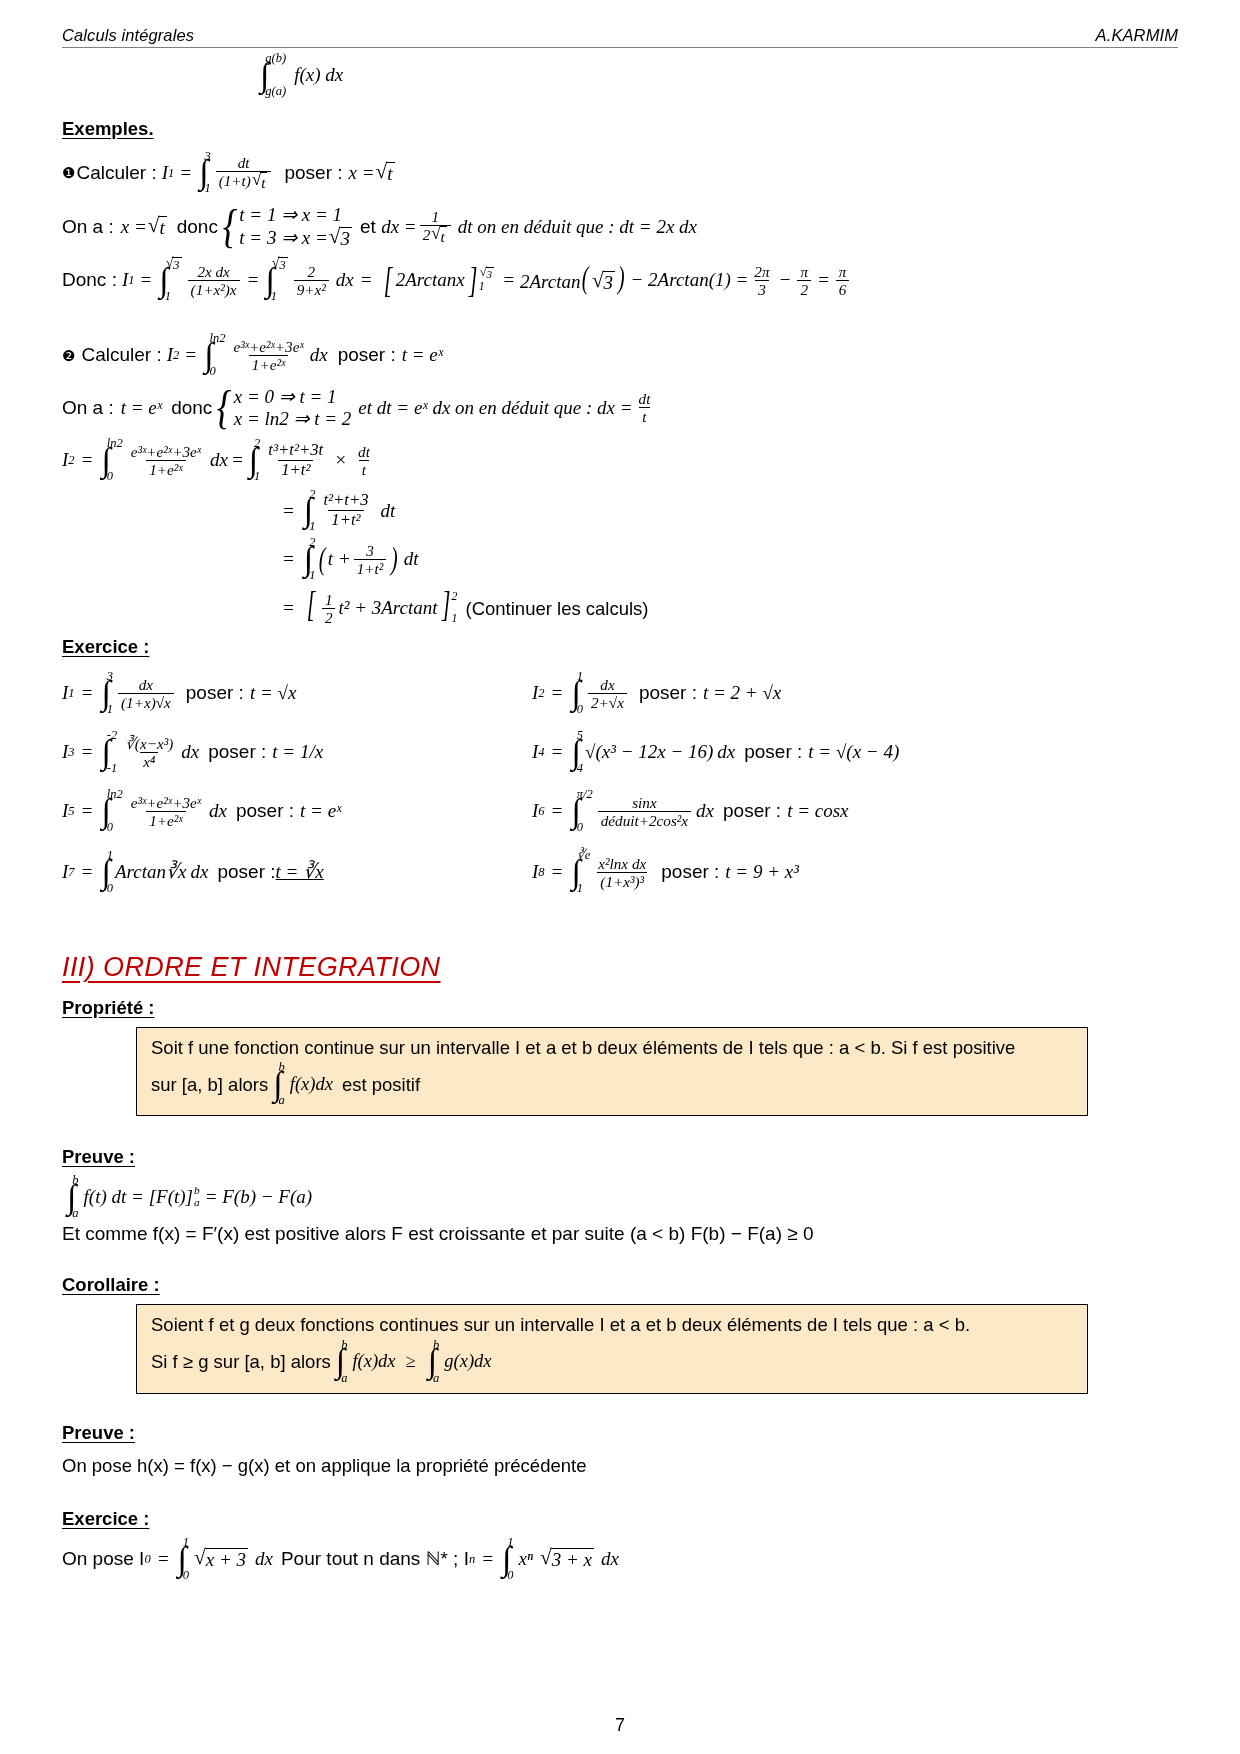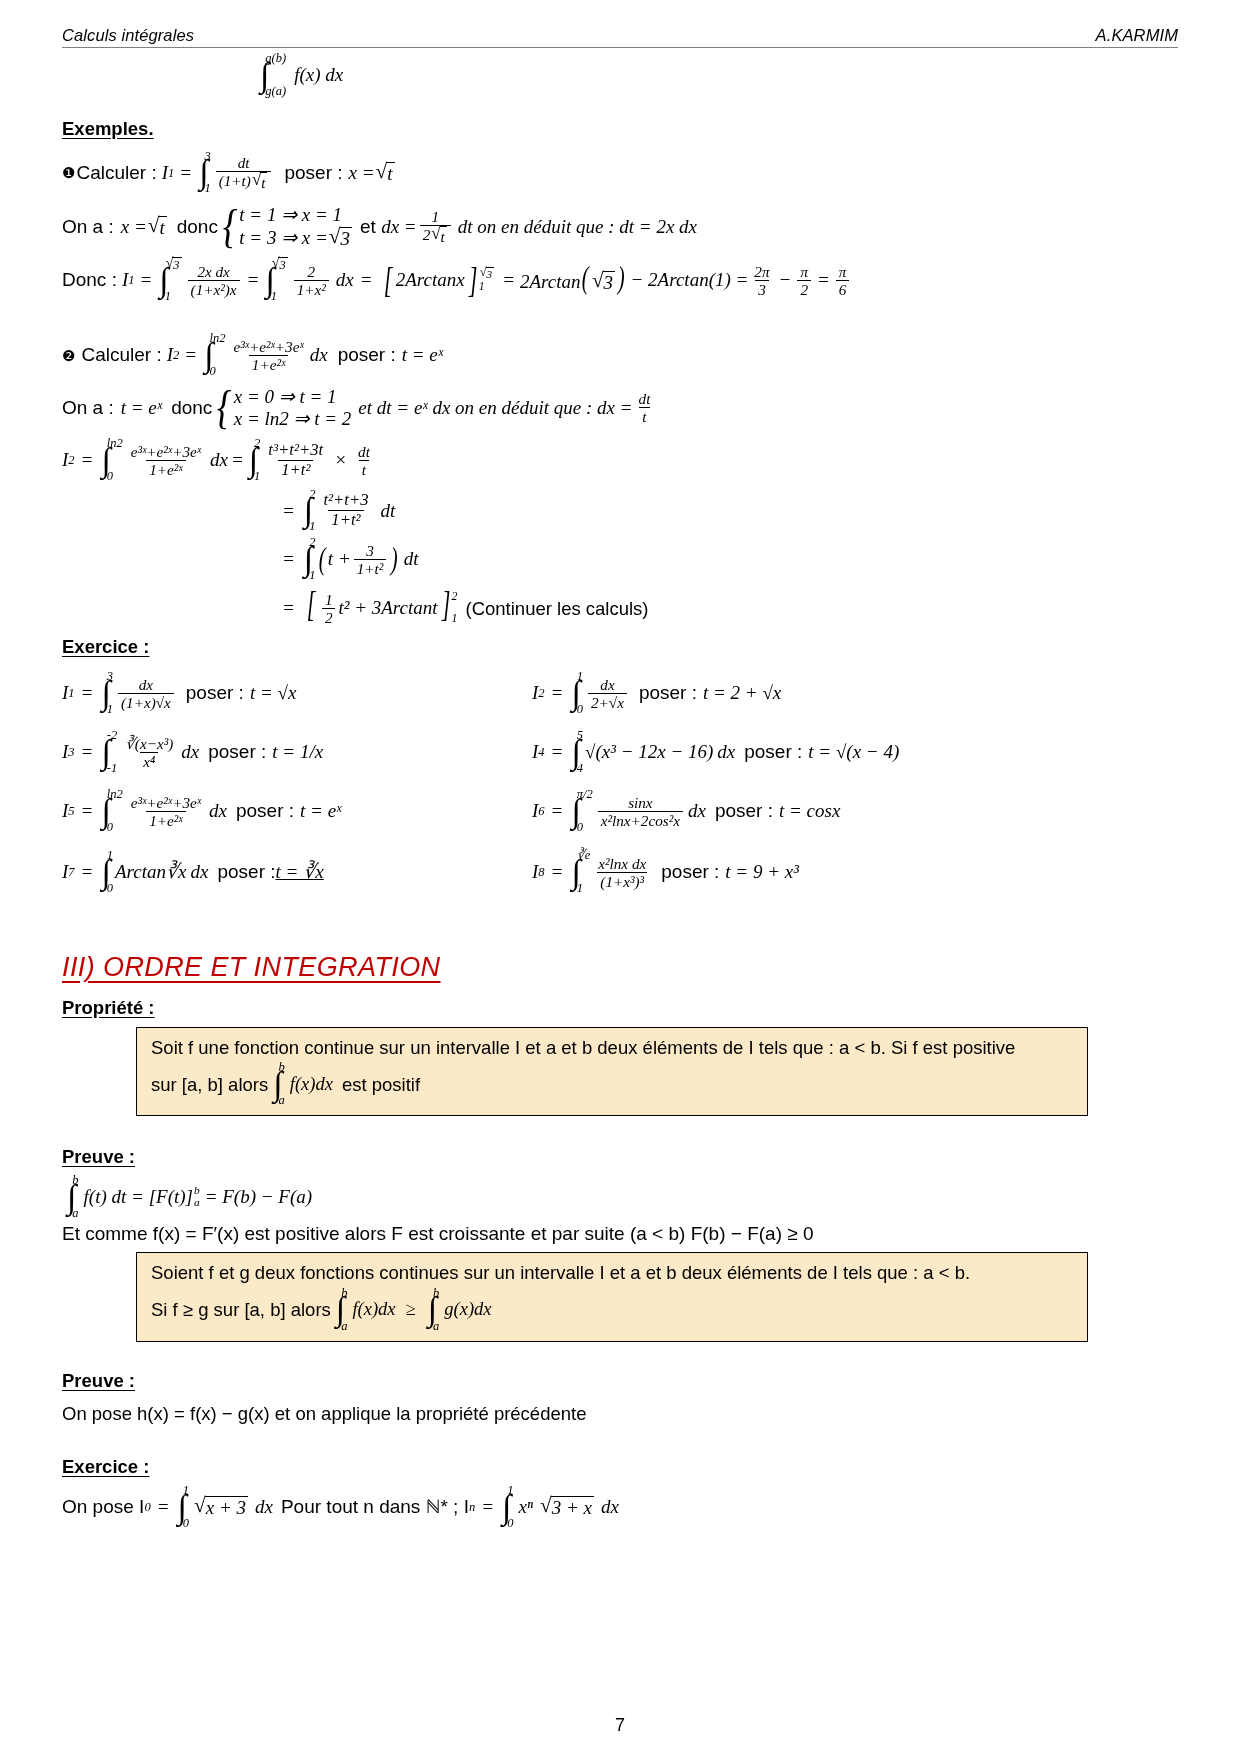--- a/index.html
+++ b/index.html
@@ -207,21 +207,21 @@
       <span class="lims math">
         <span class="up"><span class="sqrt">
               <span class="rad">√</span>
               <span class="bod">3</span>
             </span></span>
         <span class="lo">1</span>
       </span>
     </span>
     <span class="frac math">
       <span class="num">2</span>
-      <span class="den">1+x²</span>
+      <span class="den">9+x²</span>
     </span>
     <span class="math" style="margin-left:4px;">dx</span>
     <span class="math" style="margin:0 6px;">=</span>
     <span class="evb math">
       <span class="bk">[</span>
         <span class="inner">2Arctanx</span>
         <span class="bk">]</span>
       <span class="lim2">
         <span><span class="sqrt" style="font-size:.95em">
               <span class="rad">√</span>
@@ -489,21 +489,21 @@
       <span class="math" style="margin:0 6px;">=</span>
       <span class="intg">
           <span class="sgn math">∫</span>
         <span class="lims math">
             <span class="up">π/2</span>
             <span class="lo">0</span>
           </span>
         </span>
       <span class="frac math">
           <span class="num">sinx</span>
-          <span class="den">x²lnx+2cos²x</span>
+          <span class="den">déduit+2cos²x</span>
         </span>
       <span class="math" style="margin-left:2px;">dx</span>
       <span class="txt" style="margin-left:9px;">poser :</span>
       <span class="math" style="margin-left:6px;">t = cosx</span>
     </div>
   </div>
 
   <div class="two-col" style="margin-top:26px;">
     <div class="line">
       <span class="math">I</span>
@@ -580,20 +580,21 @@
       <span>b</span>
       <span>a</span>
     </span>
     <span class="math" style="margin-left:5px;">= F(b) − F(a)</span>
   </div>
 
   <div class="line" style="margin-top:10px;">
     <span class="txt">Et comme f(x) = F′(x) est positive alors F est croissante et par suite (a &lt; b) F(b) − F(a) ≥ 0</span>
   </div>
 
+  <div class="h-ul" style="margin-top:30px;">Corollaire :</div>
 
   <div class="box">
     <div class="line">
       <span class="txt">Soient f et g deux fonctions continues sur un intervalle I et a et b deux éléments de I tels que : a &lt; b.</span>
     </div>
     <div class="line" style="margin-top:10px;">
       <span class="txt">Si f ≥ g sur [a, b] alors</span>
       <span class="intg" style="margin-left:5px;">
           <span class="sgn math">∫</span>
         <span class="lims math">

